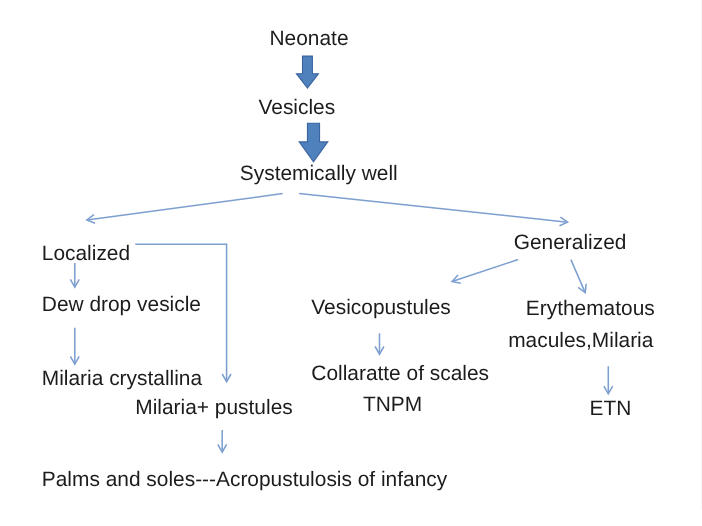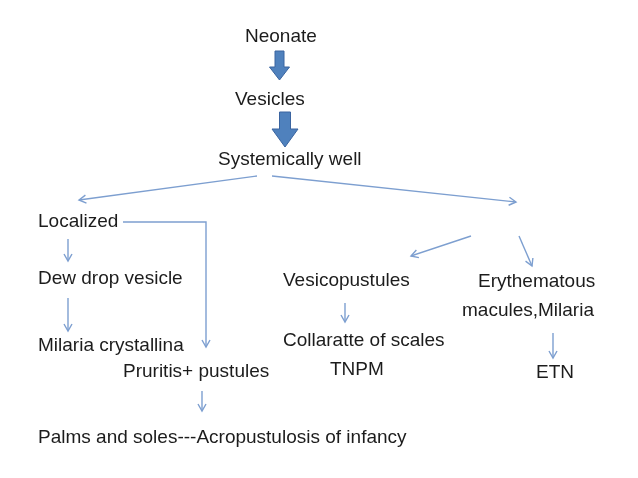--- a/index.html
+++ b/index.html
@@ -63,25 +63,26 @@
     <line class="wire" x1="471" y1="236" x2="411" y2="256" marker-end="url(#arrowV)"></line>
     <line class="wire" x1="519" y1="236" x2="532" y2="266" marker-end="url(#arrowV)"></line>
     <line class="wire" x1="553" y1="333" x2="553" y2="358" marker-end="url(#arrowV)"></line>
     <line class="wire" x1="202" y1="391" x2="202" y2="411" marker-end="url(#arrowV)"></line>
   </svg>
 
   <span class="lbl" style="left:245px;top:25px">Neonate</span>
   <span class="lbl" style="left:218px;top:148px">Systemically well</span>
   <span class="lbl" style="left:235px;top:88px">Vesicles</span>
 
-  <span class="lbl" style="left:38px;top:210px">Localized</span>
+  <span class="lbl" style="left:38px;top:220px">Localized</span>
+  <span class="lbl" style="left:467px;top:210px">Generalized</span>
 
   <span class="lbl" style="left:38px;top:334px">Milaria crystallina</span>
   <span class="lbl" style="left:38px;top:267px">Dew drop vesicle</span>
-  <span class="lbl" style="left:123px;top:360px">Pruritis+ pustules</span>
+  <span class="lbl" style="left:123px;top:360px">Milaria+ pustules</span>
   <span class="lbl" style="left:38px;top:426px">Palms and soles---Acropustulosis of infancy</span>
 
   <span class="lbl" style="left:283px;top:269px">Vesicopustules</span>
   <span class="lbl" style="left:283px;top:329px">Collaratte of scales</span>
   <span class="lbl" style="left:330px;top:358px">TNPM</span>
 
   <span class="lbl" style="left:478px;top:270px">Erythematous</span>
   <span class="lbl" style="left:462px;top:299px">macules,Milaria</span>
   <span class="lbl" style="left:536px;top:361px">ETN</span>
 

